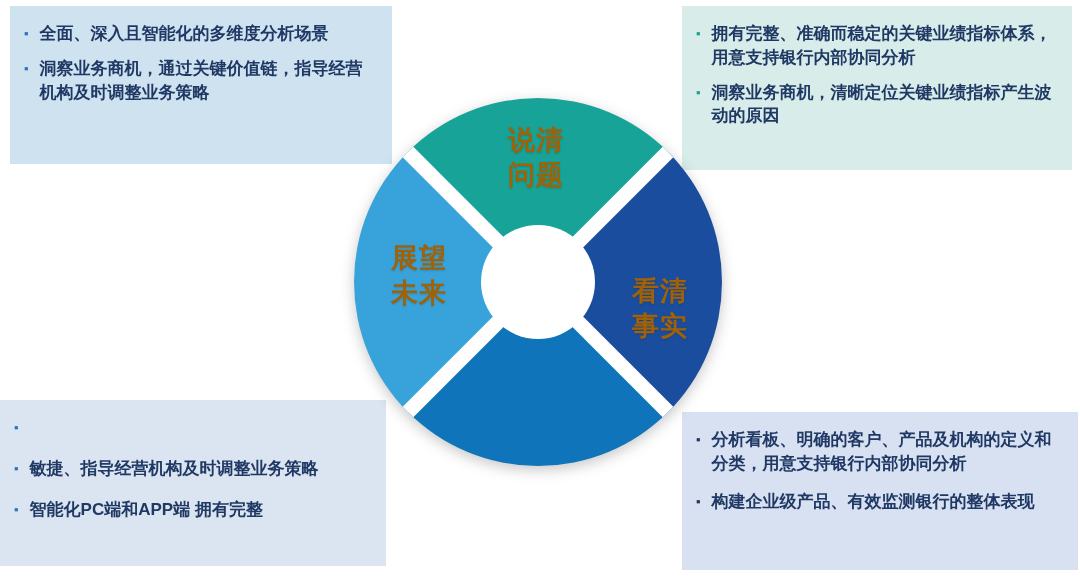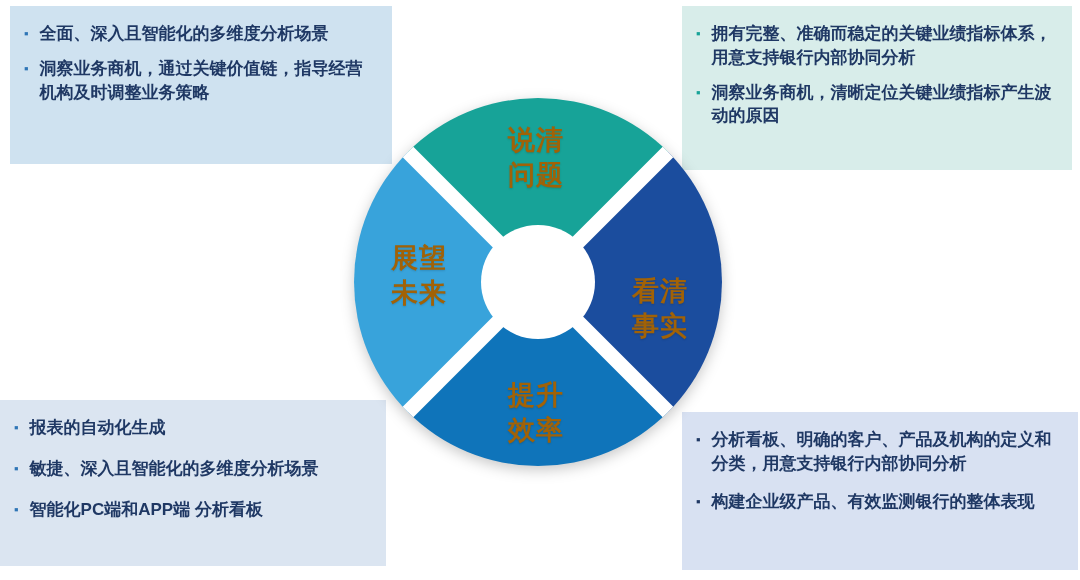--- a/index.html
+++ b/index.html
@@ -61,29 +61,28 @@
     </div>
     <div class="bullet-item">
       <span class="bullet">▪</span>
       <span>洞察业务商机，清晰定位关键业绩指标产生波动的原因</span>
     </div>
   </div>
 
   <div class="info-box box-bl">
     <div class="bullet-item">
       <span class="bullet">▪</span>
-      <span>报表的自动化生成</span>
     </div>
     <div class="bullet-item">
       <span class="bullet">▪</span>
-      <span>敏捷、深入且智能化的多维度分析场景</span>
+      <span>敏捷、指导经营机构及时调整业务策略</span>
     </div>
     <div class="bullet-item">
       <span class="bullet">▪</span>
-      <span>智能化PC端和APP端 分析看板</span>
+      <span>智能化PC端和APP端 拥有完整</span>
     </div>
   </div>
 
   <div class="info-box box-br">
     <div class="bullet-item">
       <span class="bullet">▪</span>
       <span>分析看板、明确的客户、产品及机构的定义和分类，用意支持银行内部协同分析</span>
     </div>
     <div class="bullet-item">
       <span class="bullet">▪</span>
@@ -105,18 +104,16 @@
       <line x1="40" y1="40" x2="340" y2="340" stroke="#ffffff" stroke-width="15"></line>
       <line x1="340" y1="40" x2="40" y2="340" stroke="#ffffff" stroke-width="15"></line>
     </g>
     <circle cx="190" cy="190" r="57" fill="#ffffff"></circle>
   </svg>
 
   <div class="wedge-label label-top">说清
 问题</div>
   <div class="wedge-label label-right">看清
 事实</div>
-  <div class="wedge-label label-bottom">提升
-效率</div>
   <div class="wedge-label label-left">展望
 未来</div>
 
 </div>
 
 </body></html>

